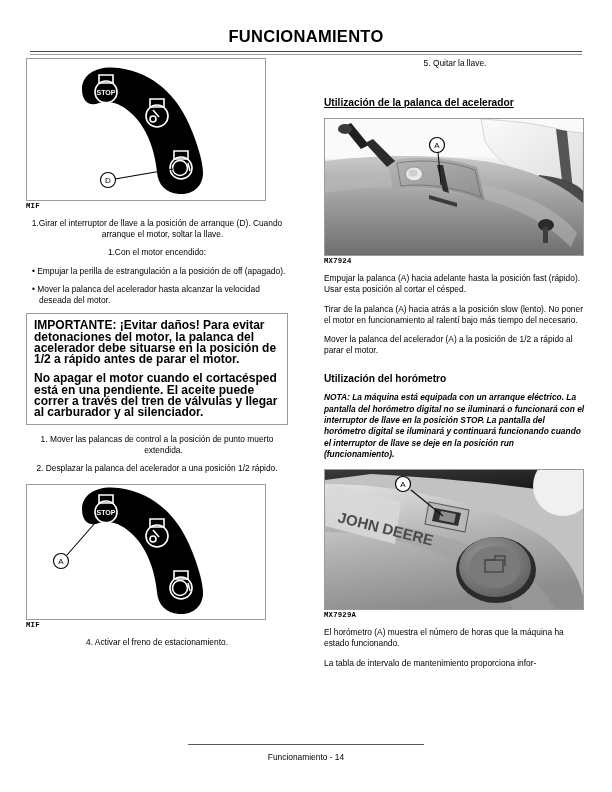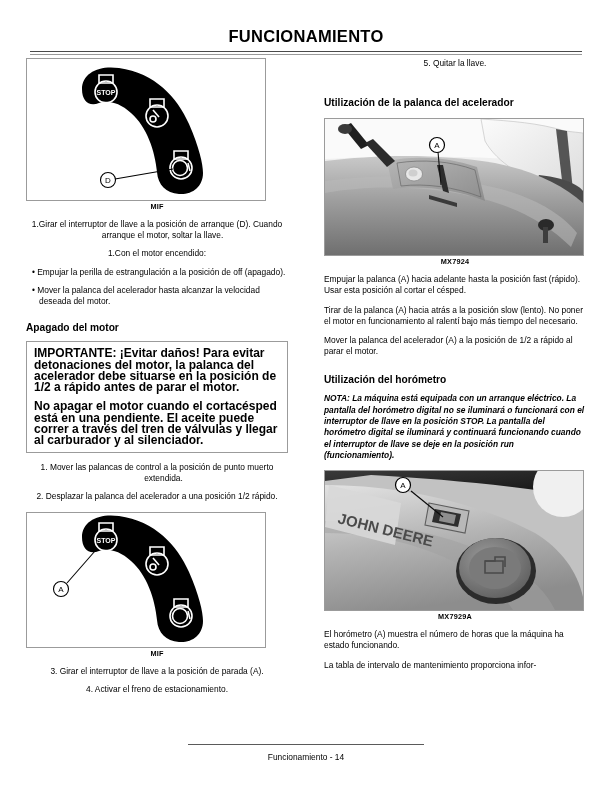--- a/index.html
+++ b/index.html
@@ -113,23 +113,24 @@
   .figure-frame {
     border: 1px solid #9b9b9b;
     box-sizing: border-box;
     position: relative;
     overflow: hidden;
     background: #ffffff;
   }
   .figure-caption {
     font-size: 7.3px;
     font-weight: bold;
-    text-align: center;
+    text-align: left;
     margin-top: 1px;
     letter-spacing: 0.2px;
+    font-family: Liberation Mono, monospace;
   }
 
   
   .footer-rule {
     position: absolute;
     left: 188px;
     top: 744px;
     width: 236px;
     border-top: 1px solid #5a5a5a;
   }
@@ -187,21 +188,20 @@
         </svg>
       </div>
       <div class="figure-caption">MIF</div>
     </div>
 
     <p class="numbered nogap">1.Girar el interruptor de llave a la posición de arranque (D). Cuando arranque el motor, soltar la llave.</p>
     <p class="numbered nogap">1.Con el motor encendido:</p>
     <p class="bullet">•   Empujar la perilla de estrangulación a la posición de off (apagado).</p>
     <p class="bullet">•   Mover la palanca del acelerador hasta alcanzar la velocidad deseada del motor.</p>
 
-    <h2 class="section" style="margin-top:14px;">Apagado del motor</h2>
 
     <div class="important-box">
       <p>IMPORTANTE: ¡Evitar daños! Para evitar detonaciones del motor, la palanca del acelerador debe situarse en la posición de 1/2 a rápido antes de parar el motor.</p>
       <p>No apagar el motor cuando el cortacésped está en una pendiente. El aceite puede correr a través del tren de válvulas y llegar al carburador y al silenciador.</p>
     </div>
 
     <p class="numbered">1.  Mover las palancas de control a la posición de punto muerto extendida.</p>
     <p class="numbered">2.  Desplazar la palanca del acelerador a una posición 1/2 rápido.</p>
 
     <div class="figure" style="margin-top:10px;">
@@ -229,29 +229,28 @@
           </g>
 
           <line x1="40" y1="70" x2="68" y2="38" stroke="#000000" stroke-width="1.1"></line>
           <circle cx="34" cy="76" r="7.5" fill="#ffffff" stroke="#000000" stroke-width="1.1"></circle>
           <text x="34" y="79" font-family="'Liberation Sans',sans-serif" font-size="8" text-anchor="middle" fill="#000">A</text>
         </svg>
       </div>
       <div class="figure-caption">MIF</div>
     </div>
 
-    <p class="numbered">3.  Girar el interruptor de llave a la posición de parada (A).</p>
     <p class="numbered">4.  Activar el freno de estacionamiento.</p>
   </div>
 
   <div class="col col-right">
 
     <p class="numbered">5.  Quitar la llave.</p>
 
-    <h2 class="section" style="margin-top:27px;">Utilización de la palanca del acelerador</h2>
+    <h2 class="section" style="margin-top:27px;text-decoration:underline;">Utilización de la palanca del acelerador</h2>
 
     <div class="figure" style="margin-top:9px;">
       <div class="figure-frame" style="width:260px;height:138px;">
         <svg width="258" height="136" viewBox="0 0 258 136">
           <defs>
             <linearGradient id="deckG" x1="0" y1="0" x2="0" y2="1">
               <stop offset="0" stop-color="#c9c9c9"></stop>
               <stop offset="0.45" stop-color="#9e9e9e"></stop>
               <stop offset="1" stop-color="#6f6f6f"></stop>
             </linearGradient>

